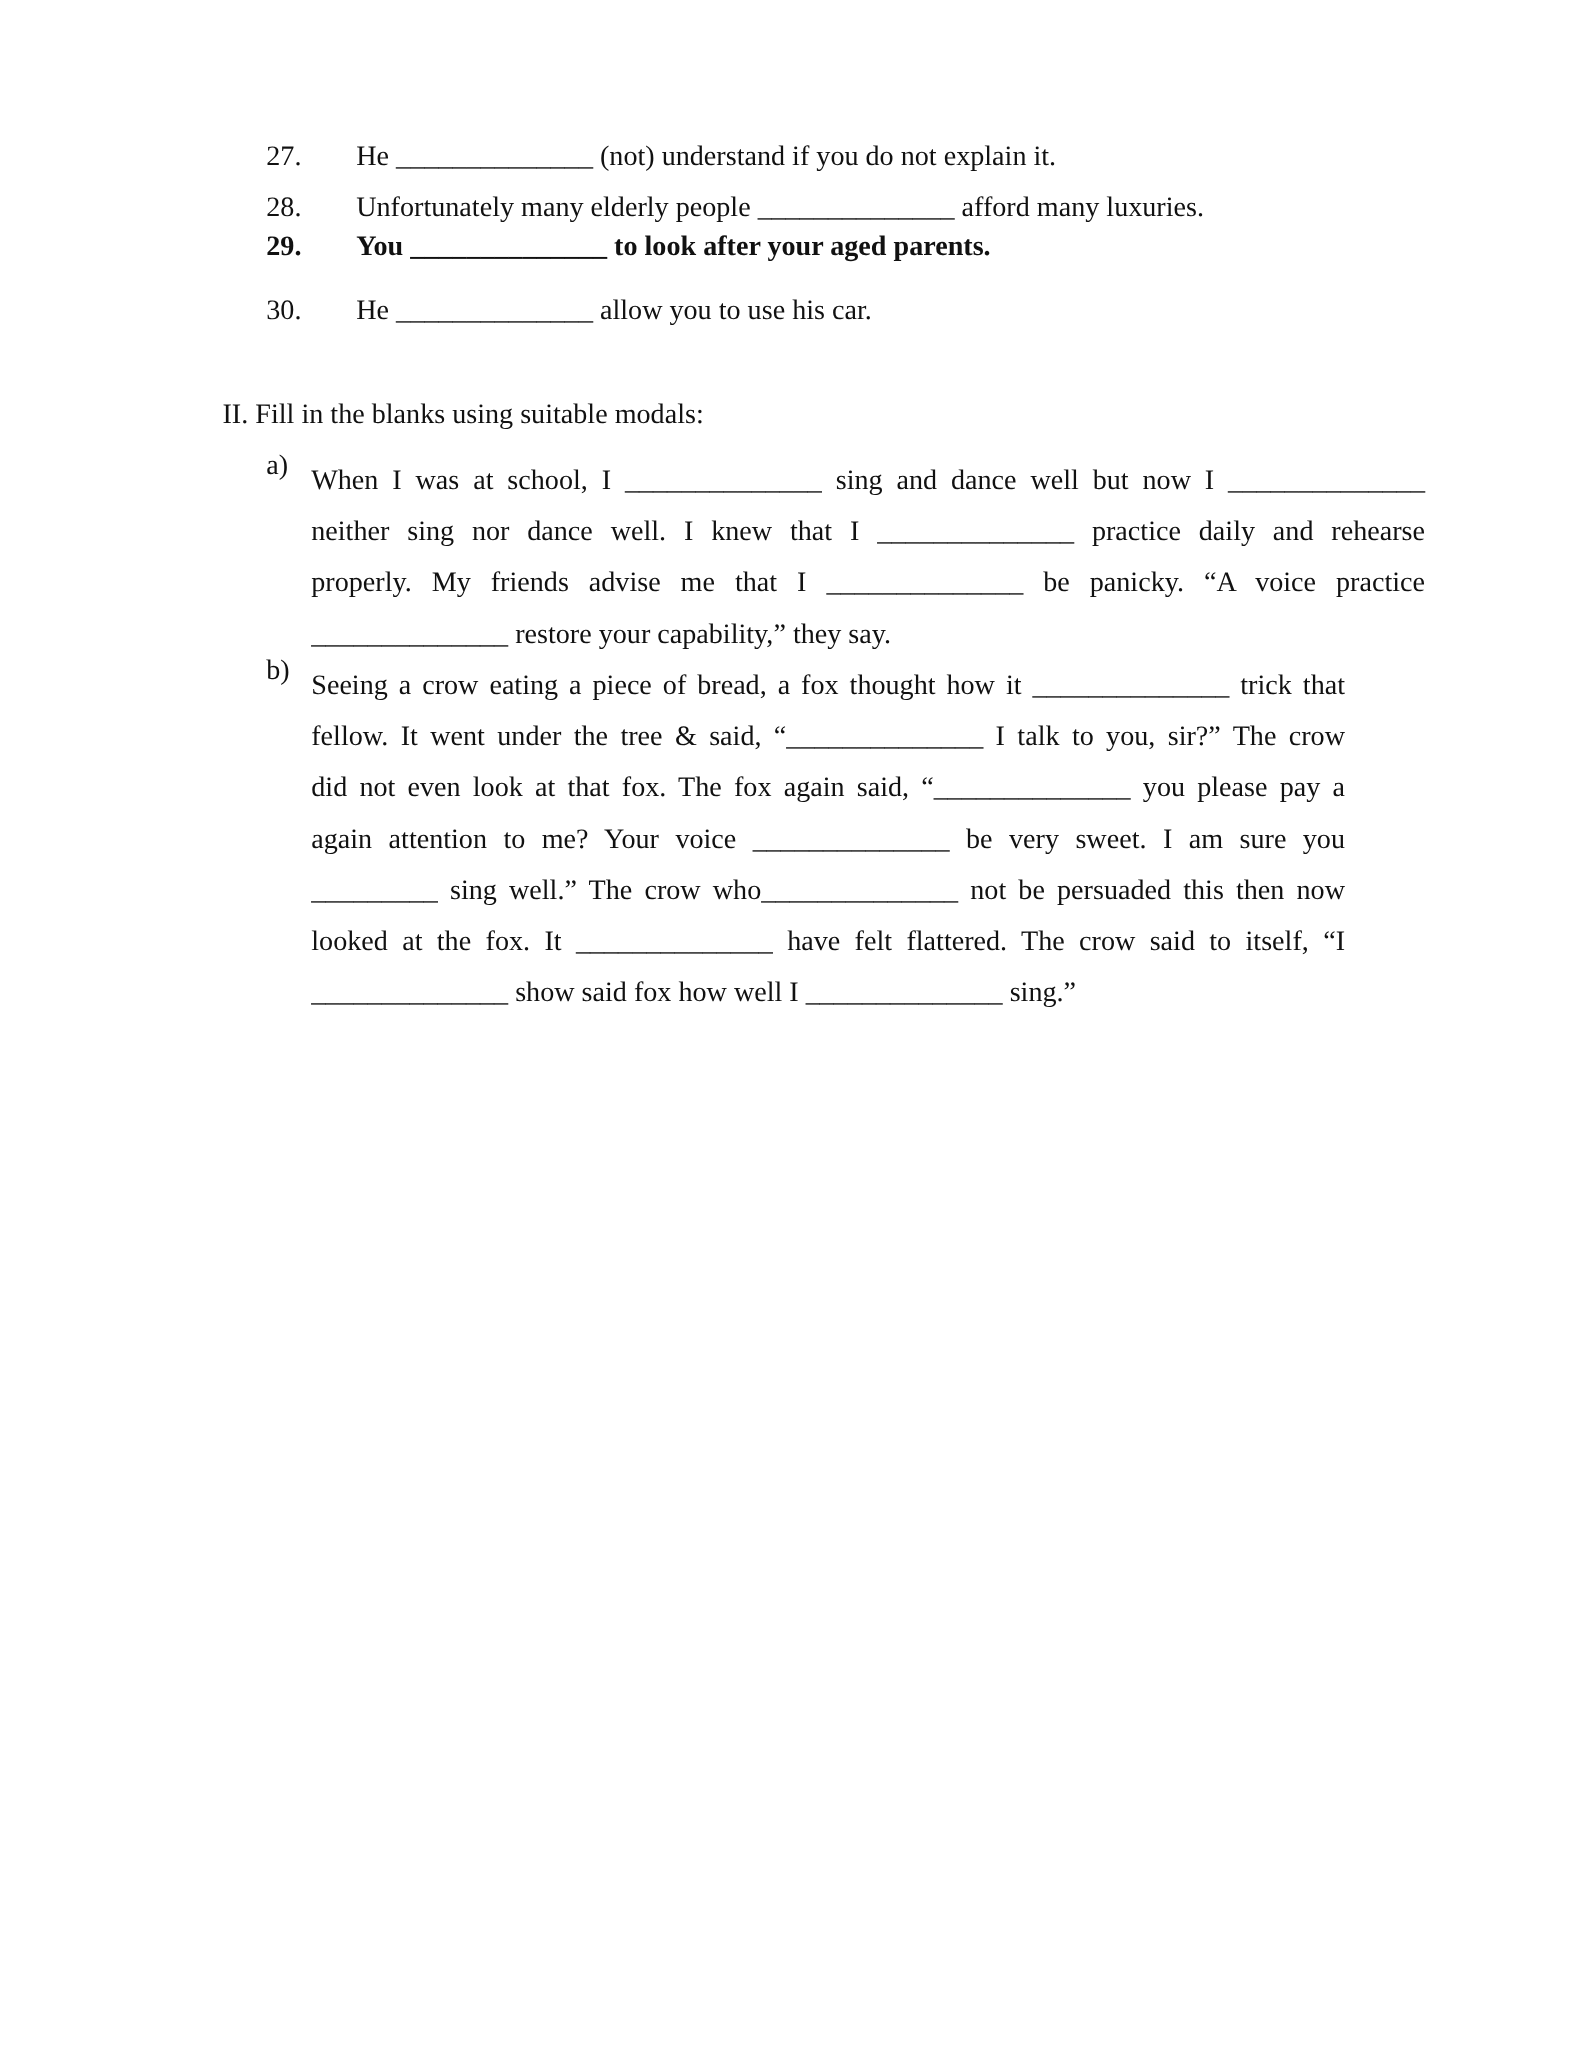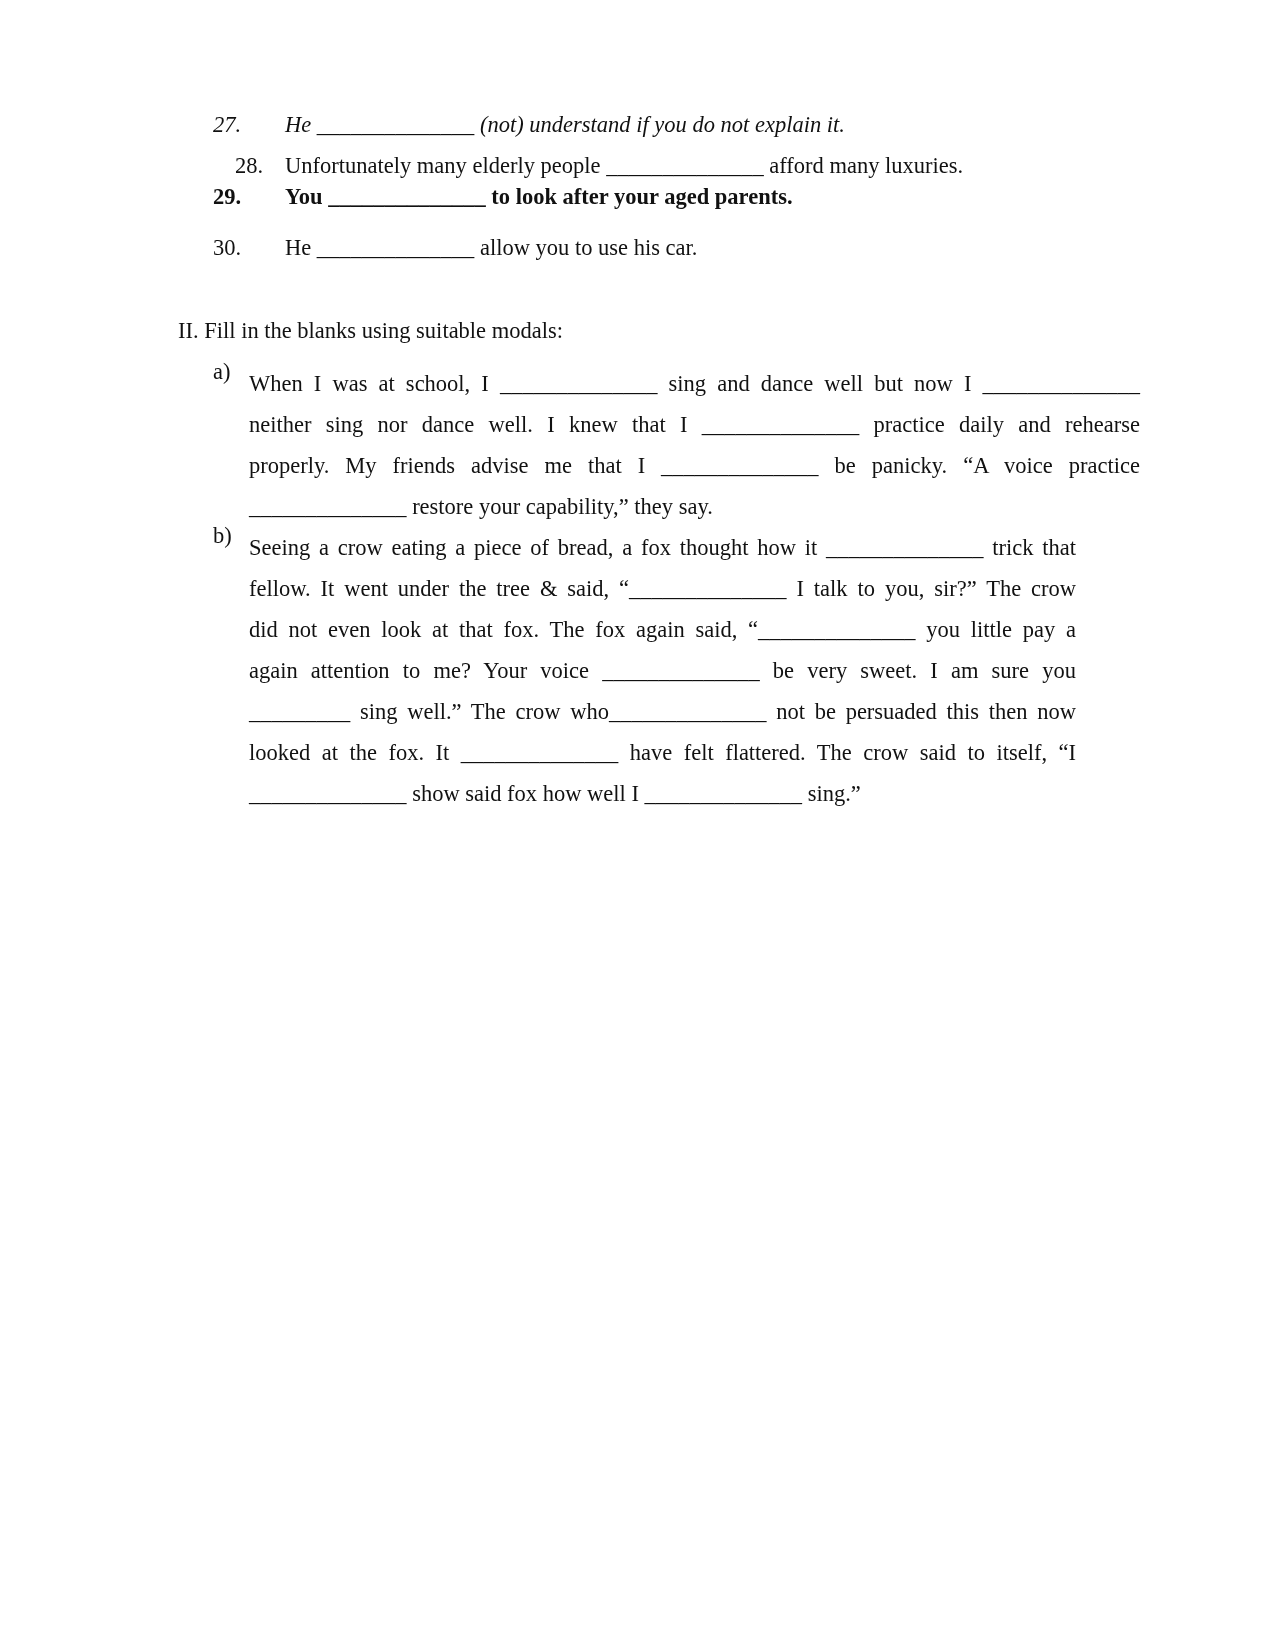--- a/index.html
+++ b/index.html
@@ -12,41 +12,41 @@
   .num-line .num { display: inline-block; width: 72px; }
   .heading { position: absolute; left: 178px; top: 316px; line-height: 30px; white-space: nowrap; }
   .item-label { position: absolute; left: 213px; line-height: 30px; }
   .line { position: absolute; left: 249px; line-height: 30px; white-space: nowrap; margin-top: 12px; }
   .justify { width: 891px; text-align: justify; text-align-last: justify; }
   .justify-b { width: 827px; text-align: justify; text-align-last: justify; }
 </style>
 </head>
 <body>
 
-<div class="num-line" style="top:110px;font-style:italic;">
+<div class="num-line" style="top:110px;">
   <span class="num">27.</span><span>He ______________ (not) understand if you do not explain it.</span>
 </div>
-<div class="num-line" style="top:151px;text-align:center;">
+<div class="num-line" style="top:151px;">
   <span class="num">28.</span><span>Unfortunately many elderly people ______________ afford many luxuries.</span>
 </div>
 <div class="num-line" style="top:182px;font-weight:bold;">
   <span class="num">29.</span><span>You ______________ to look after your aged parents.</span>
 </div>
 <div class="num-line" style="top:233px;">
   <span class="num">30.</span><span>He ______________ allow you to use his car.</span>
 </div>
 
 <div class="heading">II. Fill in the blanks using suitable modals:</div>
 
 <div class="item-label" style="top:357px;">a)</div>
 <div class="line justify" style="top:357px;">When I was at school, I ______________ sing and dance well but now I ______________</div>
 <div class="line justify" style="top:398px;">neither sing nor dance well. I knew that I ______________ practice daily and rehearse</div>
 <div class="line justify" style="top:439px;">properly. My friends advise me that I ______________ be panicky. “A voice practice</div>
 <div class="line" style="top:480px;">______________ restore your capability,” they say.</div>
 
 <div class="item-label" style="top:521px;">b)</div>
 <div class="line justify-b" style="top:521px;">Seeing a crow eating a piece of bread, a fox thought how it ______________ trick that</div>
 <div class="line justify-b" style="top:562px;">fellow. It went under the tree &amp; said, “______________ I talk to you, sir?” The crow</div>
-<div class="line justify-b" style="top:603px;">did not even look at that fox. The fox again said, “______________ you little pay a</div>
+<div class="line justify-b" style="top:603px;">did not even look at that fox. The fox again said, “______________ you please pay a</div>
 <div class="line justify-b" style="top:644px;">again attention to me? Your voice ______________ be very sweet. I am sure you</div>
 <div class="line justify-b" style="top:685px;">_________ sing well.” The crow who______________ not be persuaded this then now</div>
 <div class="line justify-b" style="top:726px;">looked at the fox. It ______________ have felt flattered. The crow said to itself, “I</div>
 <div class="line" style="top:767px;">______________ show said fox how well I ______________ sing.”</div>
 
 </body></html>

